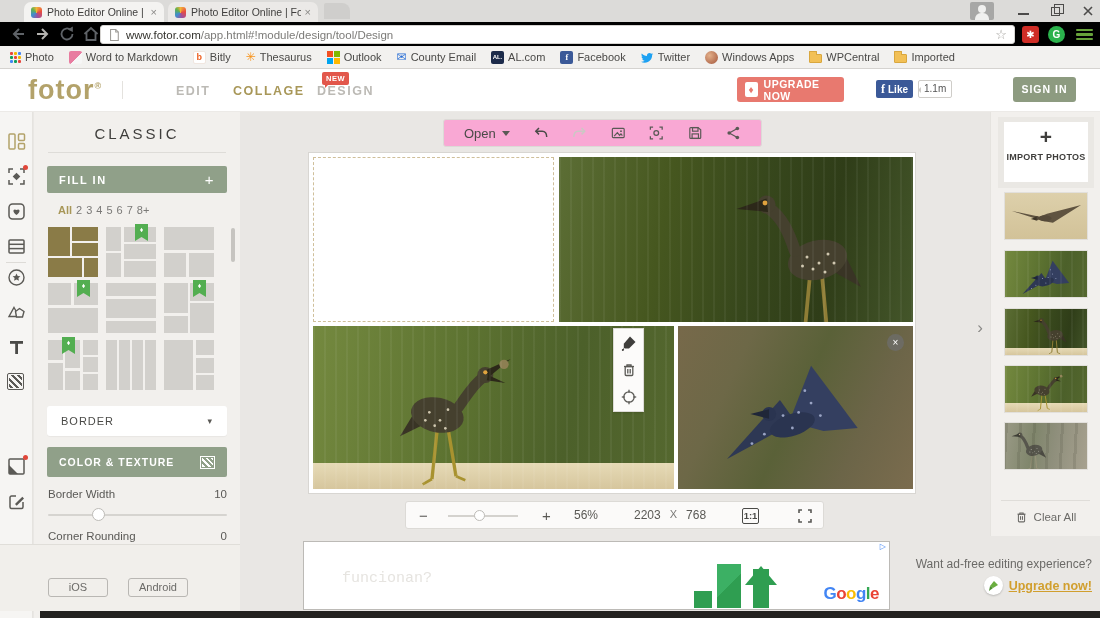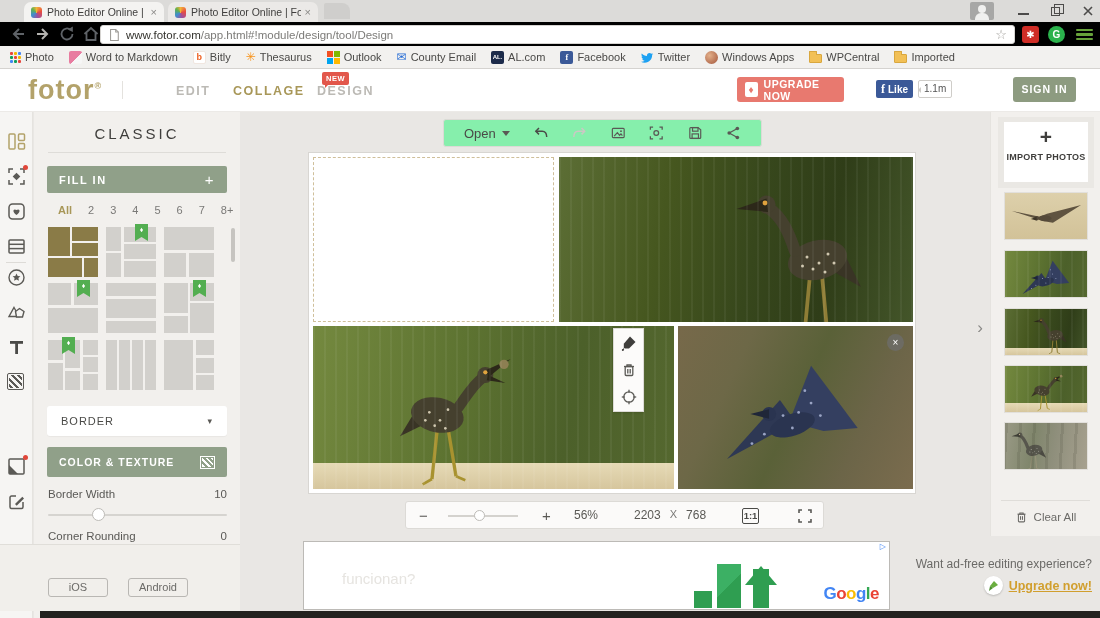--- a/index.html
+++ b/index.html
@@ -87,21 +87,21 @@
   .stripebox{width:17px;height:17px;border:1.6px solid #5b5a56;border-radius:2px;
              background:repeating-linear-gradient(45deg,transparent 0 2.5px,#5b5a56 2.5px 4.5px);background-clip:content-box;padding:1px;}
 
   
   .panel{position:absolute;top:112px;left:34px;width:206px;bottom:0;background:#f2f0ed;}
   .ptitle{position:absolute;top:13px;left:0;right:0;text-align:center;font-size:15px;letter-spacing:3px;color:#3f3e3c;}
   .phr{position:absolute;top:40px;left:14px;right:14px;height:1px;background:#dedcd8;}
   .btn-fill{position:absolute;top:54px;left:13px;width:180px;height:27px;background:#90a089;border-radius:2px;
             color:#fff;font-size:11px;font-weight:bold;letter-spacing:1.5px;display:flex;align-items:center;padding:0 12px;}
   .btn-fill .pl{margin-left:auto;font-size:15px;font-weight:normal;}
-  .filters{position:absolute;top:92px;left:24px;right:10px;display:flex;gap:16px;font-size:11px;color:#7a7977;}
+  .filters{position:absolute;top:92px;left:24px;right:10px;display:flex;gap:4px;font-size:11px;color:#7a7977;}
   .filters .on{color:#a89758;font-weight:bold;}
   .tpl{position:absolute;width:50px;height:50px;}
   .tpl i{position:absolute;background:#d2d0cc;}
   .tpl.sel i{background:#8a7b47;}
   .pbadge{position:absolute;top:-3px;width:13px;height:17px;background:#53ae51;color:#fff;font-size:7px;
           text-align:center;padding-top:2px;clip-path:polygon(0 0,100% 0,100% 100%,50% 76%,0 100%);z-index:2;}
   .pscroll{position:absolute;left:197px;top:116px;width:4px;height:34px;border-radius:2px;background:#c6c4c0;}
   .dd-border{position:absolute;top:294px;left:13px;width:180px;height:30px;background:#fff;border-radius:3px;
              display:flex;align-items:center;padding:0 14px;font-size:11px;letter-spacing:1px;color:#4a4a47;box-shadow:0 1px 1px rgba(0,0,0,.04);}
   .dd-border .cr{margin-left:auto;color:#5a5955;font-size:9px;}
@@ -112,21 +112,21 @@
   .prow{position:absolute;left:14px;right:13px;display:flex;font-size:11.5px;color:#5a5956;}
   .prow .v{margin-left:auto;}
   .ptrack{position:absolute;left:14px;right:13px;height:2px;background:#d6d4d0;border-radius:1px;}
   .pknob{position:absolute;width:13px;height:13px;border-radius:50%;background:#fff;border:1px solid #bdbbb7;top:-6px;}
   .panel-footer{position:absolute;left:0;bottom:7px;width:240px;height:67px;background:#f1efeb;border-top:1px solid #e0ded9;z-index:3;}
   .dlt{position:absolute;top:12px;left:0;right:0;text-align:center;font-size:11.5px;color:#c9a87c;}
   .btn-store{position:absolute;top:33px;width:60px;height:19px;border:1px solid #b9b7b3;border-radius:3px;
              background:transparent;font-size:11px;color:#6b6a67;text-align:center;line-height:17px;}
 
   
-  .toolbar{position:absolute;left:443px;top:119px;width:319px;height:28px;background:#86efac;border:1px solid #dcdad6;
+  .toolbar{position:absolute;left:443px;top:119px;width:319px;height:28px;background:#f9a8d4;border:1px solid #dcdad6;
            border-radius:3px;display:flex;align-items:center;padding:0 20px;gap:24px;}
   .open-lbl{font-size:13px;color:#4a4a47;display:flex;align-items:center;gap:6px;}
   .caret{width:0;height:0;border:4px solid transparent;border-top:5px solid #5a5955;margin-top:4px;}
   .tbi{width:16px;height:16px;}
   .collage{position:absolute;left:308px;top:152px;width:608px;height:342px;background:#fff;border:1px solid #d8d6d2;}
   .cell{position:absolute;overflow:hidden;}
   .cell.empty{border:1px dashed #cfbf9a;background:#fff;}
   .water-dark{background:linear-gradient(100deg,#5c6e35 0%,#46571f 30%,#37471c 55%,#2f3d18 75%,#44562a 100%);}
   .water-mid{background:linear-gradient(100deg,#74893f,#5d7331 40%,#4c602a 70%,#55682f);}
   .blur-mix{background:linear-gradient(115deg,#77694a,#6d6847 25%,#5a6138 50%,#6c6548 75%,#7b6c4e);}
@@ -146,21 +146,21 @@
   .ztrack{position:absolute;left:42px;width:70px;height:2px;background:#d4d2ce;top:13px;}
   .zknob{position:absolute;left:26px;top:-5px;width:11px;height:11px;border-radius:50%;background:#fff;border:1px solid #bdbbb7;}
   .zplus{position:absolute;left:136px;font-size:15px;}
   .zpct{position:absolute;left:168px;}
   .zdim{position:absolute;left:228px;display:flex;gap:9px;}
   .zdim .sep{font-size:11px;color:#7a7977;}
   .zratio{position:absolute;left:336px;top:6px;width:17px;height:16px;border:1.5px solid #4a4a47;border-radius:2px;
           font-size:9.5px;font-weight:bold;text-align:center;line-height:13px;color:#4a4a47;}
   .zfull{position:absolute;left:391px;top:6px;width:16px;height:16px;}
   .ad{position:absolute;left:303px;top:541px;width:587px;height:69px;background:#fff;border:1px solid #bcbab6;overflow:hidden;}
-  .adtxt{position:absolute;left:38px;top:28px;font-size:15px;color:#e6e4e0;}
+  .adtxt{position:absolute;left:38px;top:28px;font-size:15px;color:#e6e4e0;font-family:Liberation Mono, monospace;}
   .adchoice{position:absolute;right:3px;top:0;font-size:8px;color:#4c8bf5;}
   .gchart i{position:absolute;background:#2f9e51;}
   .g1{left:390px;top:49px;width:18px;height:17px;}
   .g2{left:413px;top:22px;width:24px;height:44px;background:linear-gradient(135deg,#3cb064 50%,#2f9e51 50%) !important;}
   .g3{left:449px;top:27px;width:16px;height:39px;}
   .garrow{position:absolute;left:441px;top:8px;width:0;height:0;border:16px solid transparent;border-bottom:19px solid #2f9e51;}
   .google{position:absolute;right:10px;top:42px;font-size:17px;font-weight:bold;letter-spacing:-.5px;}
   .gc0,.gc3{color:#4285F4;}.gc1,.gc5{color:#EA4335;}.gc2{color:#FBBC05;}.gc4{color:#34A853;}
 
   

